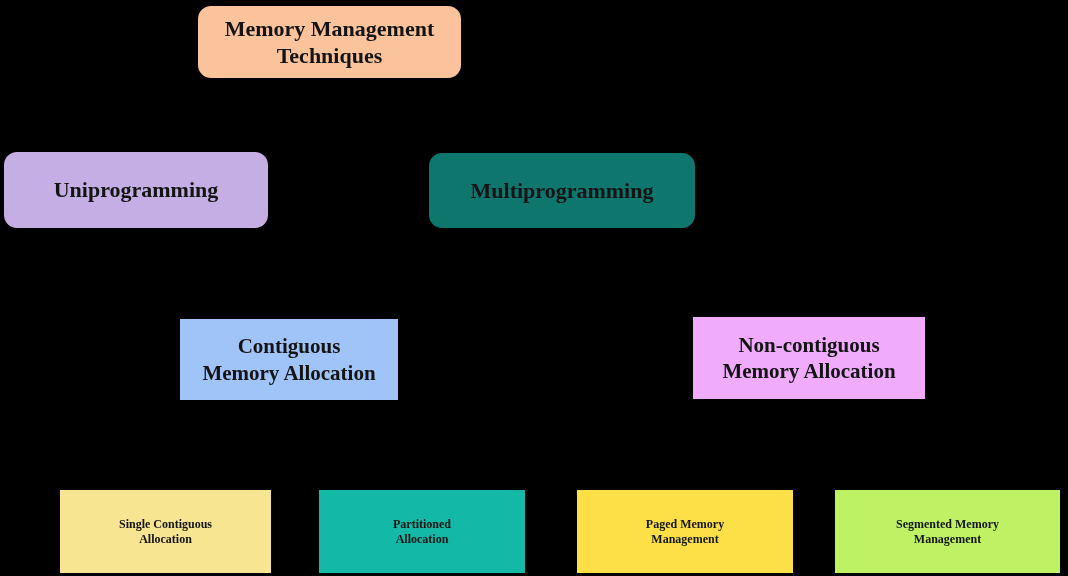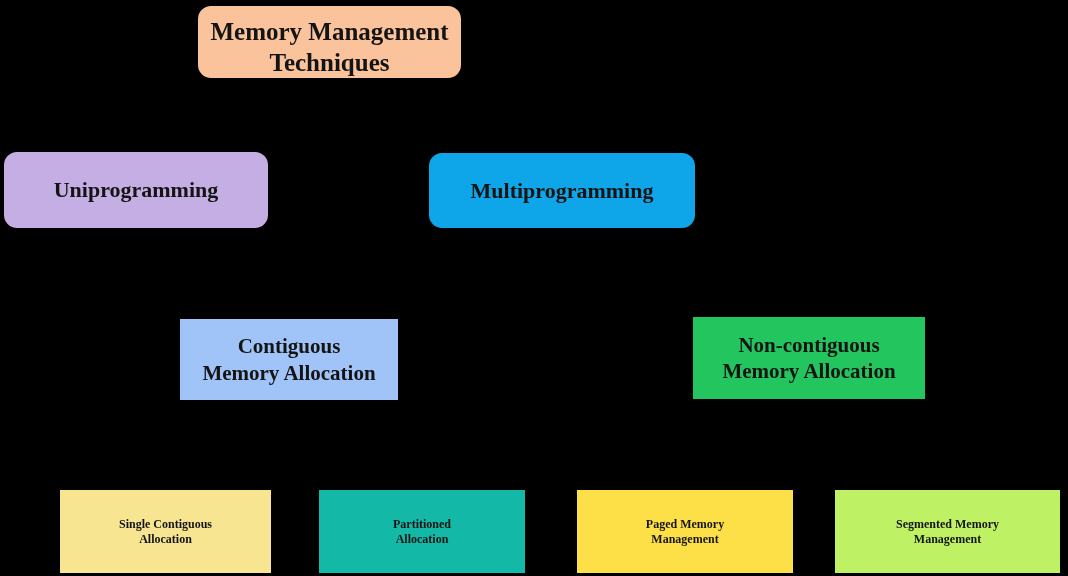--- a/index.html
+++ b/index.html
@@ -27,21 +27,21 @@
     box-sizing: border-box;
     line-height: 1.25;
   }
   .node .label {
     white-space: pre-line;
   }
   .rounded { border-radius: 15px; }
   .rect    { border-radius: 0; }
 
   
-  .row1 { font-size: 25px; align-items: flex-end; }
+  .row1 { font-size: 22px; }
   .row2 { font-size: 22px; }
   .row3 { font-size: 21px; }
   .row4 { font-size: 12px; }
 
   
   .n0 { left: 196px; top: 4px;   width: 267px; height: 76px; }
   .n1 { left: 2px;   top: 150px; width: 268px; height: 80px; }
   .n2 { left: 427px; top: 151px; width: 270px; height: 79px; }
   .n3 { left: 178px; top: 317px; width: 222px; height: 85px; }
   .n4 { left: 691px; top: 315px; width: 236px; height: 86px; }
@@ -57,30 +57,30 @@
 
   <div class="node rounded row1 n0" style="background: rgb(251, 195, 156); border-color: rgb(0, 0, 0); color: rgb(20, 20, 20);">
     <span class="label">Memory Management
 Techniques</span>
   </div>
 
   <div class="node rounded row2 n1" style="background: rgb(197, 174, 228); border-color: rgb(0, 0, 0); color: rgb(20, 20, 20);">
     <span class="label">Uniprogramming</span>
   </div>
 
-  <div class="node rounded row2 n2" style="background: #0ea5e9; border-color: rgb(0, 0, 0); color: rgb(20, 20, 20);">
+  <div class="node rounded row2 n2" style="background: #0f766e; border-color: rgb(0, 0, 0); color: rgb(20, 20, 20);">
     <span class="label">Multiprogramming</span>
   </div>
 
   <div class="node rect row3 n3" style="background: rgb(160, 196, 248); border-color: rgb(0, 0, 0); color: rgb(20, 20, 20);">
     <span class="label">Contiguous
 Memory Allocation</span>
   </div>
 
-  <div class="node rect row3 n4" style="background: #22c55e; border-color: rgb(0, 0, 0); color: rgb(20, 20, 20);">
+  <div class="node rect row3 n4" style="background: #f0abfc; border-color: rgb(0, 0, 0); color: rgb(20, 20, 20);">
     <span class="label">Non-contiguous
 Memory Allocation</span>
   </div>
 
   <div class="node rect row4 n5" style="background: rgb(247, 229, 145); border-color: rgb(0, 0, 0); color: rgb(20, 20, 20);">
     <span class="label">Single Contiguous
 Allocation</span>
   </div>
 
   <div class="node rect row4 n6" style="background: #14b8a6; border-color: rgb(0, 0, 0); color: rgb(20, 20, 20);">

